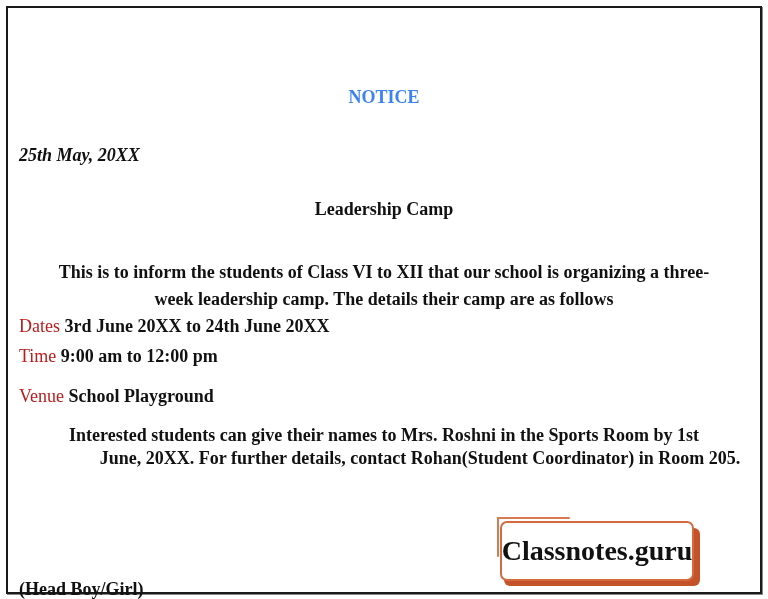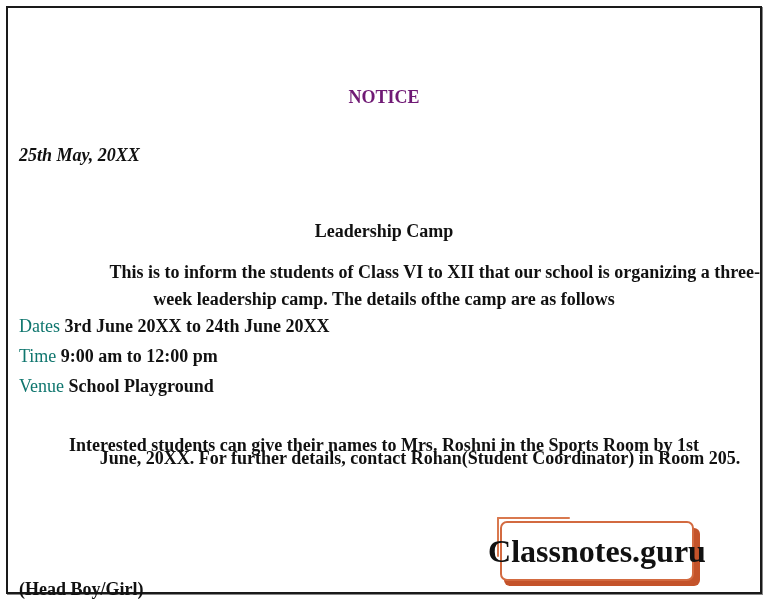--- a/index.html
+++ b/index.html
@@ -4,56 +4,56 @@
   <style>
     html, body { margin: 0; padding: 0; background: #ffffff; }
     body { width: 768px; height: 599px; position: relative; overflow: hidden;
            font-family: "Liberation Serif", "DejaVu Serif", serif; color: #111111; }
     .frame { position: absolute; left: 6px; top: 6px; width: 752px; height: 584px;
              border: 2px solid #1a1a1a; box-shadow: 1px 1px 0 #888; background: #fff; }
     .line { position: absolute; left: 0; width: 100%; font-size: 18px; font-weight: bold;
             line-height: 22px; white-space: nowrap; }
     .center { text-align: center; }
     .left { left: 11px; width: auto; }
-    .green { color: #701a75; }
-    .lightgreen { color: #0f766e; font-weight: normal; }
+    .green { color: #3b82f6; }
+    .lightgreen { color: #b91c1c; font-weight: normal; }
     .badge-wrap { position: absolute; left: 490px; top: 510px; width: 215px; height: 80px; }
     .badge-shadow { position: absolute; left: 14px; top: 18px; width: 196px; height: 58px;
                     background: #c4532a; border-radius: 6px; }
     .badge-deco-v { position: absolute; left: 7px; top: 7px; width: 2px; height: 40px; background: #d9794f; border-radius: 1px; }
     .badge-deco-h { position: absolute; left: 7px; top: 7px; width: 73px; height: 2px; background: #d9794f; border-radius: 1px; }
     .badge { position: absolute; left: 10px; top: 11px; width: 190px; height: 56px;
              background: #ffffff; border: 2px solid #d36a40; border-radius: 7px;
              display: flex; align-items: center; justify-content: center;
-             font-size: 32px; font-weight: bold; color: #111; }
+             font-size: 28px; font-weight: bold; color: #111; }
   </style>
 </head>
 <body>
 
 <div class="frame">
   <div class="line center green" style="top:78px;">NOTICE</div>
   <div class="line left" style="top:136px;font-style:italic;">25th May, 20XX</div>
-  <div class="line center" style="top:212px;">Leadership Camp</div>
-  <div class="line center" style="top:253px;text-align:right;">This is to inform the students of Class VI to XII that our school is organizing a three-</div>
-  <div class="line center" style="top:280px;">week leadership camp. The details ofthe camp are as follows</div>
+  <div class="line center" style="top:190px;">Leadership Camp</div>
+  <div class="line center" style="top:253px;">This is to inform the students of Class VI to XII that our school is organizing a three-</div>
+  <div class="line center" style="top:280px;">week leadership camp. The details their camp are as follows</div>
 
   <div class="line left" style="top:307px;">
     <span class="lightgreen">Dates</span>
     <span>3rd June 20XX to 24th June 20XX</span>
   </div>
   <div class="line left" style="top:337px;">
     <span class="lightgreen">Time</span>
     <span>9:00 am to 12:00 pm</span>
   </div>
-  <div class="line left" style="top:367px;">
+  <div class="line left" style="top:377px;">
     <span class="lightgreen">Venue</span>
     <span>School Playground</span>
   </div>
 
-  <div class="line center" style="top:426px;font-family:Liberation Serif, serif;">Interested students can give their names to Mrs. Roshni in the Sports Room by 1st</div>
+  <div class="line center" style="top:416px;font-family:Liberation Serif, serif;">Interested students can give their names to Mrs. Roshni in the Sports Room by 1st</div>
   <div class="line center" style="top:439px;padding-left:36px;">June, 20XX. For further details, contact Rohan(Student Coordinator) in Room 205.</div>
 
   <div class="line left" style="top:570px;">(Head Boy/Girl)</div>
 </div>
 
 <div class="badge-wrap">
   <div class="badge-shadow"></div>
   <div class="badge-deco-v"></div>
   <div class="badge-deco-h"></div>
   <div class="badge">Classnotes.guru</div>

